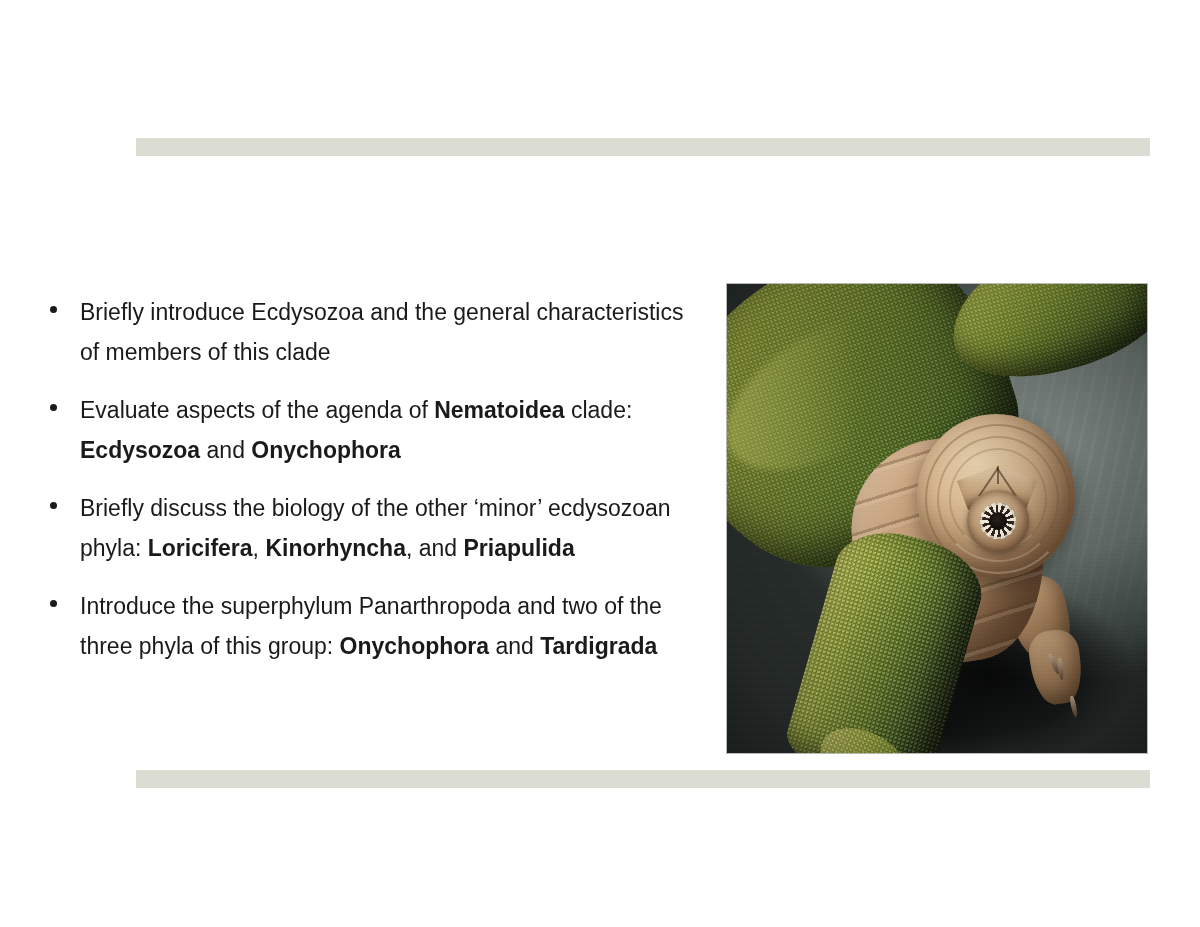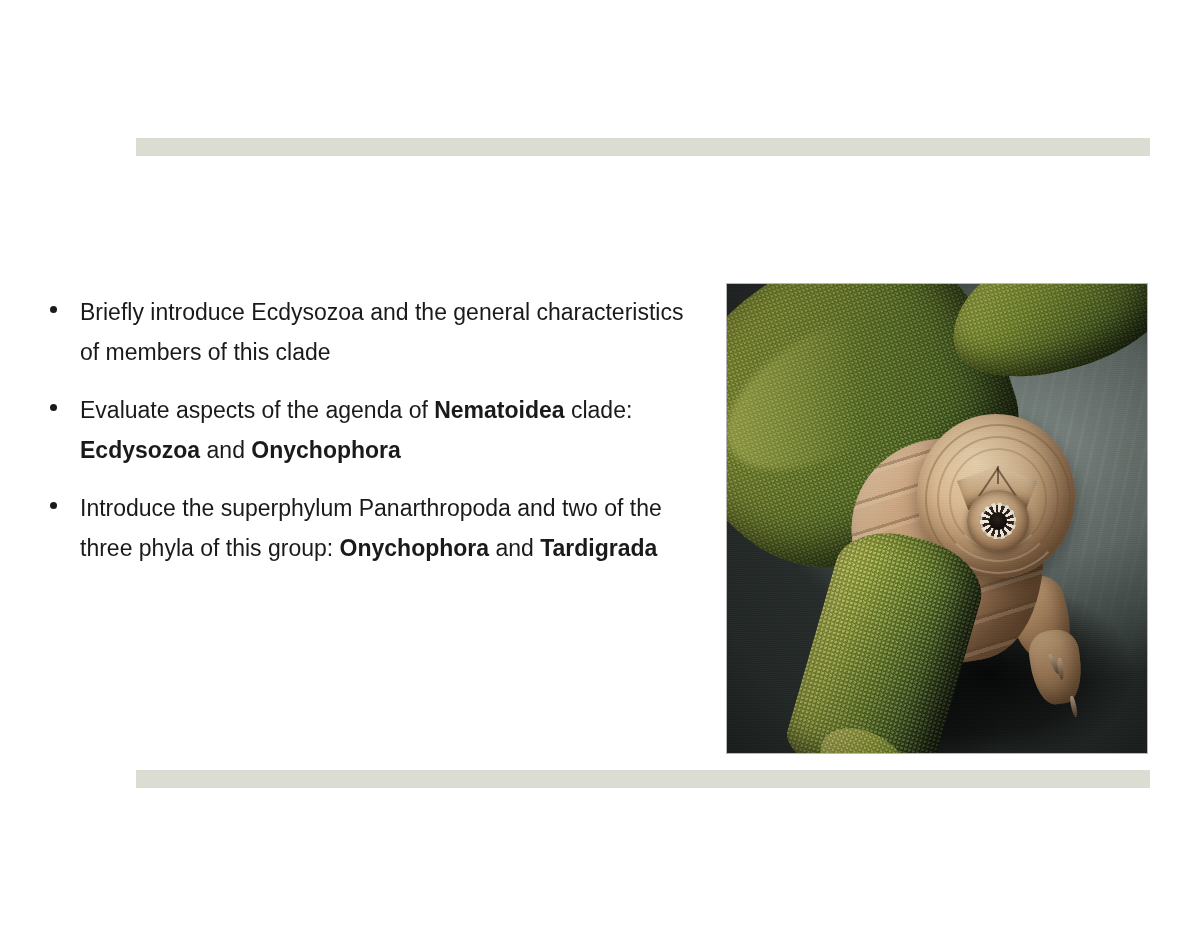--- a/index.html
+++ b/index.html
@@ -390,20 +390,24 @@
       <div class="bullet">
         <span class="dot"></span>
         <span><span>Briefly introduce Ecdysozoa and the general characteristics of members of this clade</span></span>
       </div>
 
       <div class="bullet">
         <span class="dot"></span>
         <span><span>Evaluate aspects of the agenda of </span><b>Nematoidea</b><span> clade: </span><b>Ecdysozoa</b><span> and </span><b>Onychophora</b></span>
       </div>
 
+      <div class="bullet">
+        <span class="dot"></span>
+        <span><span>Briefly discuss the biology of the other ‘minor’ ecdysozoan phyla: </span><b>Loricifera</b><span>, </span><b>Kinorhyncha</b><span>, and </span><b>Priapulida</b></span>
+      </div>
 
       <div class="bullet">
         <span class="dot"></span>
         <span><span>Introduce the superphylum Panarthropoda and two of the three phyla of this group: </span><b>Onychophora</b><span> and </span><b>Tardigrada</b></span>
       </div>
 
     </div>
 
     <div class="figure">
       <div class="fig-layer bg-sheet"></div>

